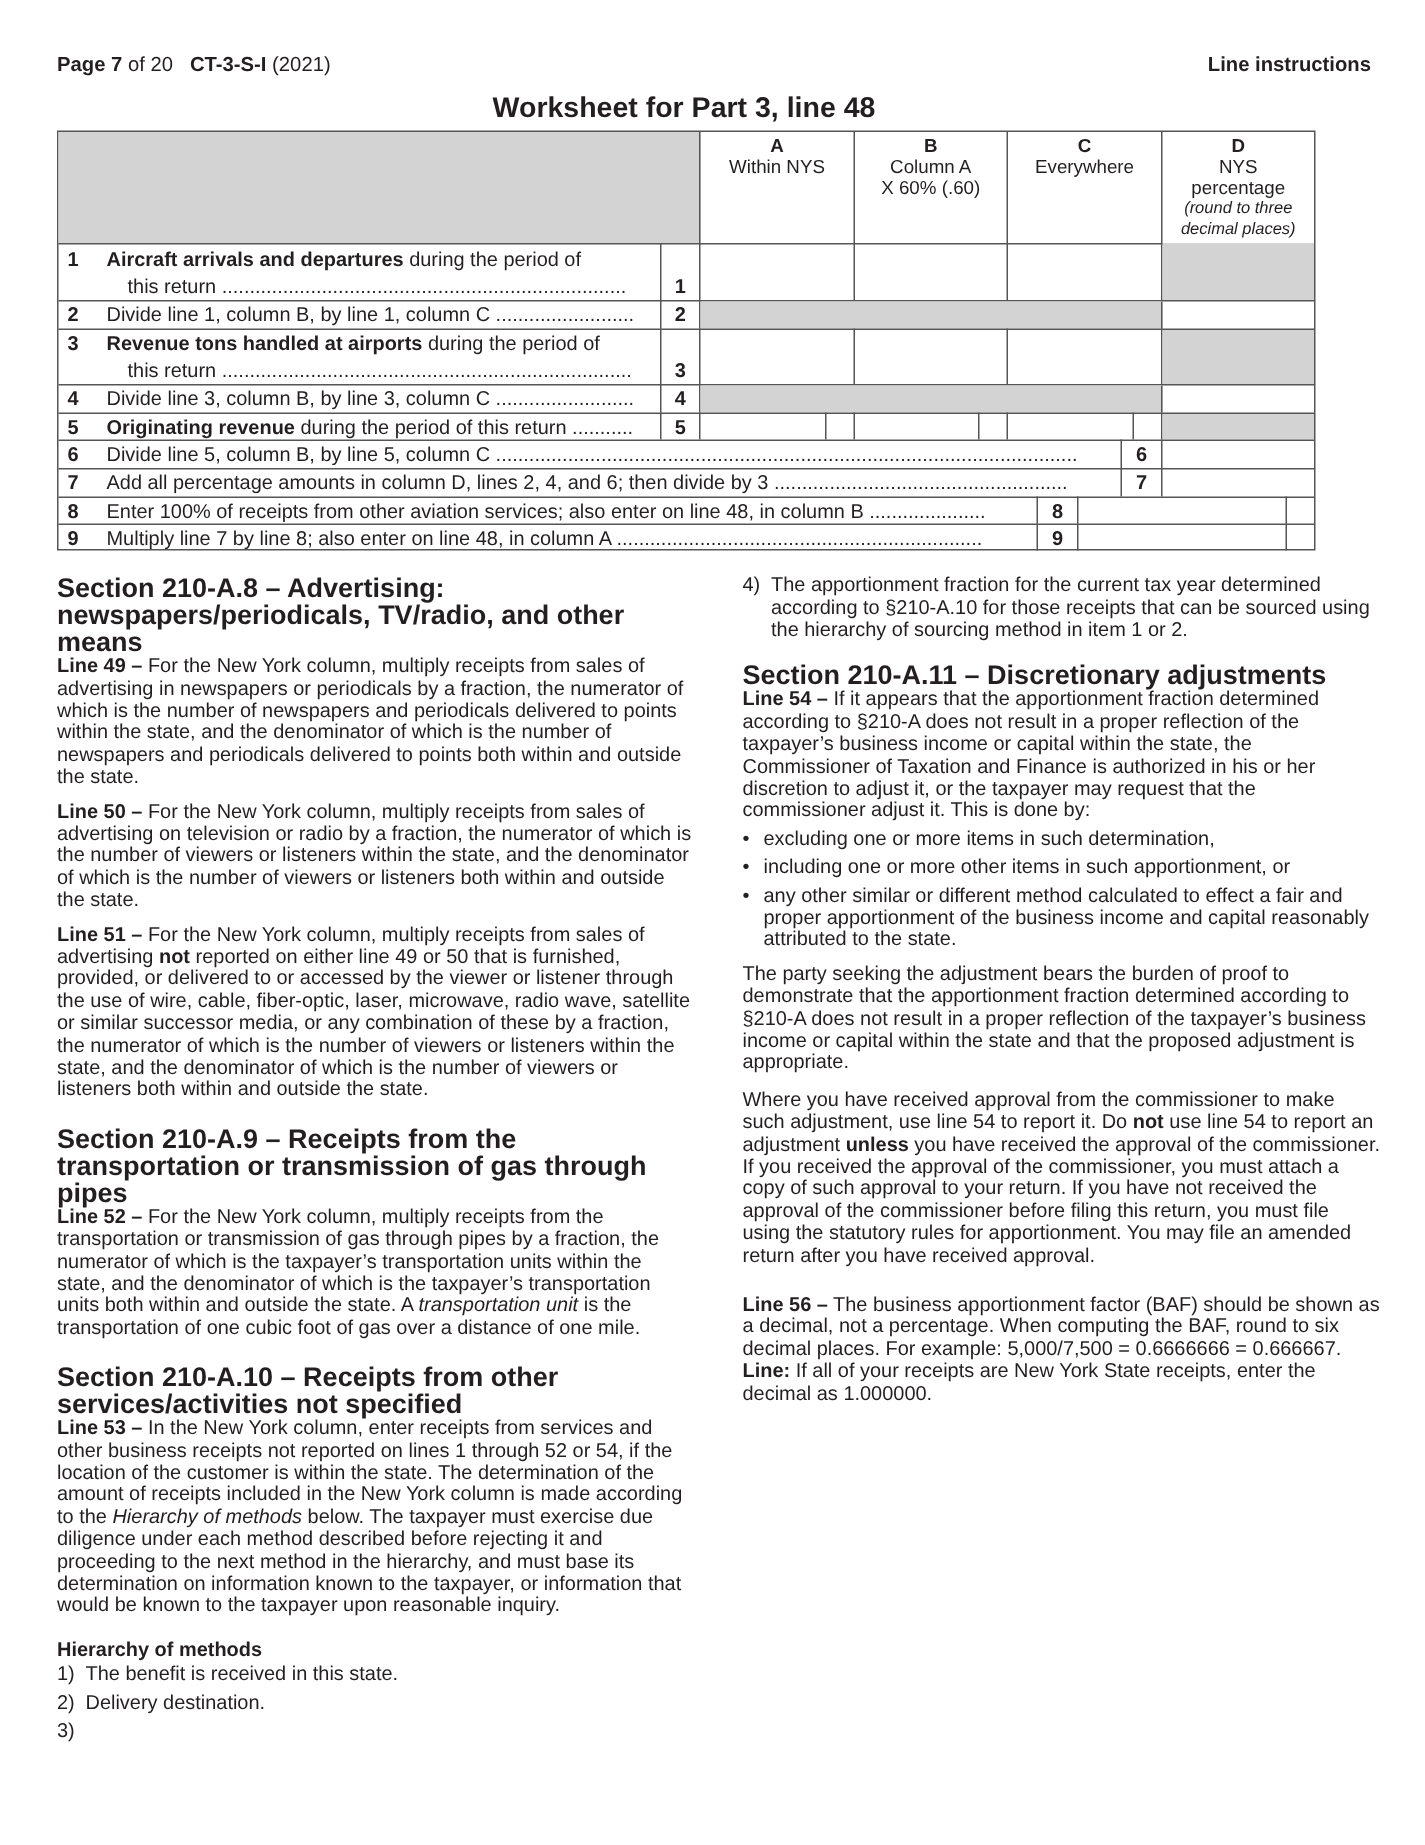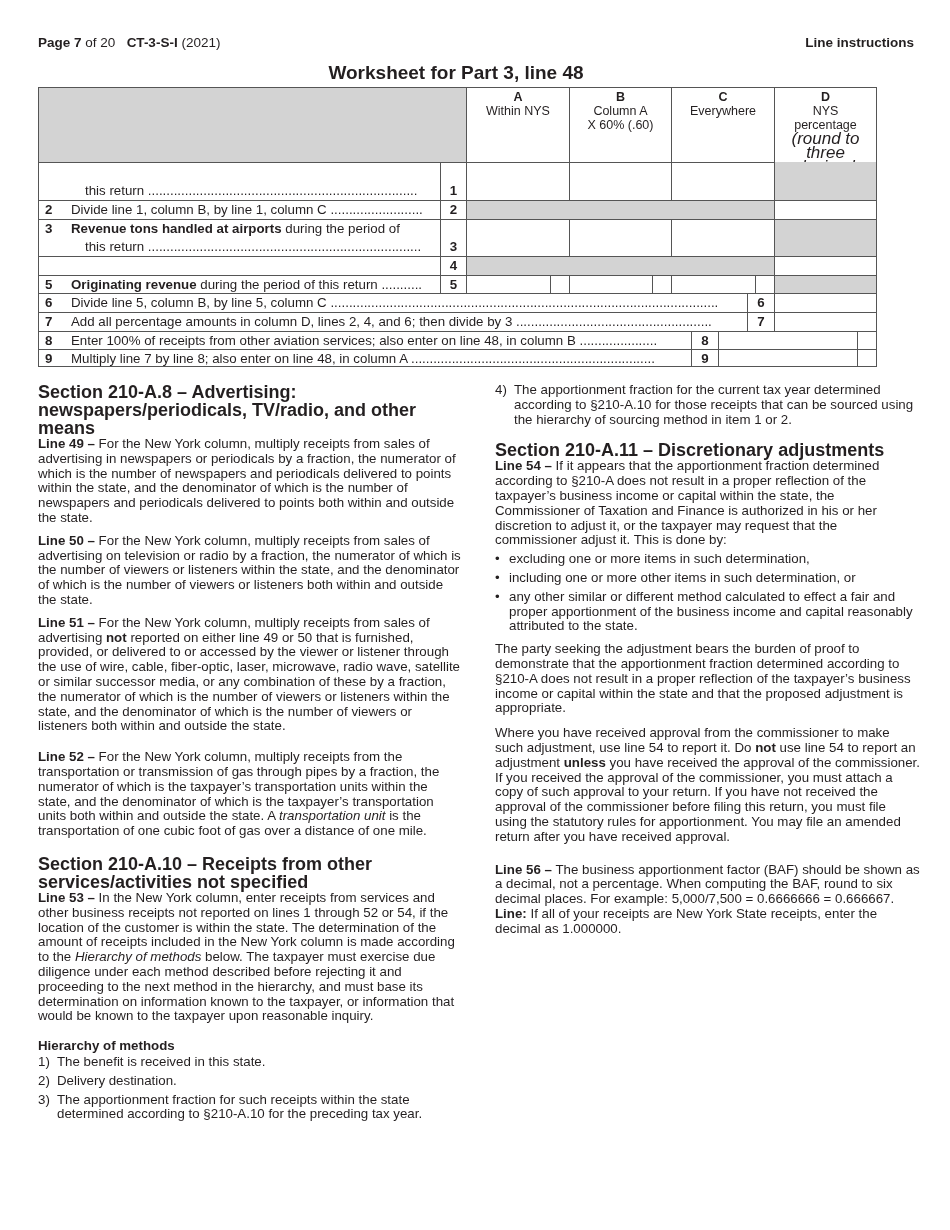--- a/index.html
+++ b/index.html
@@ -13,21 +13,21 @@
   .hdr-right { position: absolute; right: 36px; top: 35px; font-size: 13.5px; font-weight: bold; }
   .ws-title { position: absolute; left: 0; width: 912px; text-align: center; top: 62px; font-size: 19px; font-weight: bold; padding-left: 0; }
   .ws-title span { display: inline-block; margin-left: 0; }
 
   
   .ws { position: absolute; left: 38px; top: 87px; width: 839px; height: 280px; border: 1px solid #555; }
   .cell { position: absolute; border-color: #555; border-style: solid; border-width: 0; font-size: 13.3px; }
   .shade { background: #d3d3d3; }
   .colhead { text-align: center; font-size: 12.5px; line-height: 14px; padding-top: 2px; }
   .colhead b { display: block; font-weight: bold; }
-  .colhead i { font-size: 17px; font-style: italic; display: block; line-height: 14px; }
+  .colhead i { font-size: 11px; font-style: italic; display: block; line-height: 14px; }
   .lbl { position: absolute; font-size: 13.3px; white-space: nowrap; }
   .lbl b.n { display: inline-block; width: 26px; font-weight: bold; }
   .lnum { position: absolute; font-weight: bold; font-size: 13.3px; text-align: center; }
 
   
   .colL { position: absolute; left: 38px; top: 383px; width: 425px; }
   .colR { position: absolute; left: 495px; top: 383px; width: 425px; }
   h2 { font-size: 18px; font-weight: bold; line-height: 18px; }
   h1 { font-size: 22px; font-weight: bold; line-height: 23px; }
   p, li { font-size: 13.3px; line-height: 14.8px; }
@@ -71,20 +71,21 @@
   </div>
   <div class="cell colhead" style="left:736px;top:0;width:101px;height:74px;">
     <b>D</b>
       <span style="display:block">NYS</span>
       <span style="display:block">percentage</span>
       <i>(round to three</i>
       <i>decimal places)</i>
   </div>
 
   <div class="cell" style="left:0;top:74px;width:837px;border-top-width:1px;"></div>
+  <div class="lbl" style="left:6px;top:77px;"><b class="n">1</b><b>Aircraft arrivals and departures</b><span> during the period of</span></div>
   <div class="lbl" style="left:46px;top:95px;">this return .........................................................................</div>
   <div class="cell lnum" style="left:401px;top:74px;width:27px;height:38px;border-left-width:1px;border-right-width:1px;padding-top:21px;">1</div>
   <div class="cell" style="left:428px;top:74px;width:103px;height:38px;border-right-width:1px;"></div>
   <div class="cell" style="left:531px;top:74px;width:102px;height:38px;border-right-width:1px;"></div>
   <div class="cell" style="left:633px;top:74px;width:103px;height:38px;border-right-width:1px;"></div>
   <div class="cell shade" style="left:736px;top:74px;width:101px;height:38px;"></div>
 
   <div class="cell" style="left:0;top:112px;width:837px;border-top-width:1px;"></div>
   <div class="lbl" style="left:6px;top:114px;"><b class="n">2</b><span>Divide line 1, column B, by line 1, column C .........................</span></div>
   <div class="cell lnum" style="left:401px;top:112px;width:27px;height:19px;border-left-width:1px;border-right-width:1px;padding-top:2px;">2</div>
@@ -94,20 +95,21 @@
   <div class="cell" style="left:0;top:131px;width:837px;border-top-width:1px;"></div>
   <div class="lbl" style="left:6px;top:133px;"><b class="n">3</b><b>Revenue tons handled at airports</b><span> during the period of</span></div>
   <div class="lbl" style="left:46px;top:151px;">this return ..........................................................................</div>
   <div class="cell lnum" style="left:401px;top:131px;width:27px;height:37px;border-left-width:1px;border-right-width:1px;padding-top:20px;">3</div>
   <div class="cell" style="left:428px;top:131px;width:103px;height:37px;border-right-width:1px;"></div>
   <div class="cell" style="left:531px;top:131px;width:102px;height:37px;border-right-width:1px;"></div>
   <div class="cell" style="left:633px;top:131px;width:103px;height:37px;border-right-width:1px;"></div>
   <div class="cell shade" style="left:736px;top:132px;width:101px;height:36px;"></div>
 
   <div class="cell" style="left:0;top:168px;width:837px;border-top-width:1px;"></div>
+  <div class="lbl" style="left:6px;top:170px;"><b class="n">4</b><span>Divide line 3, column B, by line 3, column C .........................</span></div>
   <div class="cell lnum" style="left:401px;top:168px;width:27px;height:19px;border-left-width:1px;border-right-width:1px;padding-top:2px;">4</div>
   <div class="cell shade" style="left:428px;top:169px;width:308px;height:18px;border-right-width:1px;"></div>
   <div class="cell" style="left:736px;top:168px;width:101px;height:19px;"></div>
 
   <div class="cell" style="left:0;top:187px;width:837px;border-top-width:1px;"></div>
   <div class="lbl" style="left:6px;top:189px;"><b class="n">5</b><b>Originating revenue</b><span> during the period of this return ...........</span></div>
   <div class="cell lnum" style="left:401px;top:187px;width:27px;height:18px;border-left-width:1px;border-right-width:1px;padding-top:2px;">5</div>
   <div class="cell" style="left:428px;top:187px;width:84px;height:18px;border-right-width:1px;"></div>
   <div class="cell" style="left:512px;top:187px;width:19px;height:18px;border-right-width:1px;"></div>
   <div class="cell" style="left:531px;top:187px;width:83px;height:18px;border-right-width:1px;"></div>
@@ -138,41 +140,42 @@
   <div class="cell" style="left:680px;top:261px;width:139px;height:18px;border-right-width:1px;"></div>
   <div class="cell" style="left:819px;top:261px;width:18px;height:18px;"></div>
 </div>
 
 <div class="colL">
   <h2><span>Section 210-A.8 – Advertising:</span><br><span>newspapers/periodicals, TV/radio, and other means</span></h2>
   <p><b>Line 49 –</b><span> For the New York column, multiply receipts from sales of advertising in newspapers or periodicals by a fraction, the numerator of which is the number of newspapers and periodicals delivered to points within the state, and the denominator of which is the number of newspapers and periodicals delivered to points both within and outside the state.</span></p>
   <p><b>Line 50 –</b><span> For the New York column, multiply receipts from sales of advertising on television or radio by a fraction, the numerator of which is the number of viewers or listeners within the state, and the denominator of which is the number of viewers or listeners both within and outside the state.</span></p>
   <p><b>Line 51 –</b><span> For the New York column, multiply receipts from sales of advertising </span><b>not</b><span> reported on either line 49 or 50 that is furnished, provided, or delivered to or accessed by the viewer or listener through the use of wire, cable, fiber-optic, laser, microwave, radio wave, satellite or similar successor media, or any combination of these by a fraction, the numerator of which is the number of viewers or listeners within the state, and the denominator of which is the number of viewers or listeners both within and outside the state.</span></p>
   <div class="gap"></div>
+  <h2>Section 210-A.9 – Receipts from the transportation or transmission of gas through pipes</h2>
   <p><b>Line 52 –</b><span> For the New York column, multiply receipts from the transportation or transmission of gas through pipes by a fraction, the numerator of which is the taxpayer’s transportation units within the state, and the denominator of which is the taxpayer’s transportation units both within and outside the state. A </span><i>transportation unit</i><span> is the transportation of one cubic foot of gas over a distance of one mile.</span></p>
   <div class="gap"></div>
   <h2>Section 210-A.10 – Receipts from other services/activities not specified</h2>
   <p><b>Line 53 –</b><span> In the New York column, enter receipts from services and other business receipts not reported on lines 1 through 52 or 54, if the location of the customer is within the state. The determination of the amount of receipts included in the New York column is made according to the </span><i>Hierarchy of methods</i><span> below. The taxpayer must exercise due diligence under each method described before rejecting it and proceeding to the next method in the hierarchy, and must base its determination on information known to the taxpayer, or information that would be known to the taxpayer upon reasonable inquiry.</span></p>
   <div class="hsub">Hierarchy of methods</div>
   <ol class="num">
     <li><span class="mk">1)</span><span>The benefit is received in this state.</span></li>
     <li><span class="mk">2)</span><span>Delivery destination.</span></li>
-    <li><span class="mk">3)</span><span>The apportionment fraction for such receipts within the state determined according to §210-A.10 for the preceding tax year.</span></li>
+    <li><span class="mk">3)</span></li>
   </ol>
 </div>
 
 <div class="colR">
   <ol class="num">
     <li><span class="mk">4)</span><span>The apportionment fraction for the current tax year determined according to §210-A.10 for those receipts that can be sourced using the hierarchy of sourcing method in item 1 or 2.</span></li>
   </ol>
   <div style="height:10px"></div>
   <h2>Section 210-A.11 – Discretionary adjustments</h2>
   <p style="margin-bottom:0"><b>Line 54 –</b><span> If it appears that the apportionment fraction determined according to §210-A does not result in a proper reflection of the taxpayer’s business income or capital within the state, the Commissioner of Taxation and Finance is authorized in his or her discretion to adjust it, or the taxpayer may request that the commissioner adjust it. This is done by:</span></p>
   <ul class="bul">
     <li><span class="mk">•</span><span>excluding one or more items in such determination,</span></li>
-    <li><span class="mk">•</span><span>including one or more other items in such determination, or</span></li>
+    <li><span class="mk">•</span><span>including one or more other items in such apportionment, or</span></li>
     <li><span class="mk">•</span><span>any other similar or different method calculated to effect a fair and proper apportionment of the business income and capital reasonably attributed to the state.</span></li>
   </ul>
   <p style="margin-bottom:10px">The party seeking the adjustment bears the burden of proof to demonstrate that the apportionment fraction determined according to §210-A does not result in a proper reflection of the taxpayer’s business income or capital within the state and that the proposed adjustment is appropriate.</p>
   <p><span>Where you have received approval from the commissioner to make such adjustment, use line 54 to report it. Do </span><b>not</b><span> use line 54 to report an adjustment </span><b>unless</b><span> you have received the approval of the commissioner. If you received the approval of the commissioner, you must attach a copy of such approval to your return. If you have not received the approval of the commissioner before filing this return, you must file using the statutory rules for apportionment. You may file an amended return after you have received approval.</span></p>
   <div style="height:8px"></div>
   <p style="margin-top:2px"><b>Line 56 –</b><span> The business apportionment factor (BAF) should be shown as a decimal, not a percentage. When computing the BAF, round to six decimal places. For example: 5,000/7,500 = 0.6666666 = 0.666667.</span><br><b>Line:</b><span> If all of your receipts are New York State receipts, enter the decimal as 1.000000.</span></p>
 </div>
 
 </body></html>

